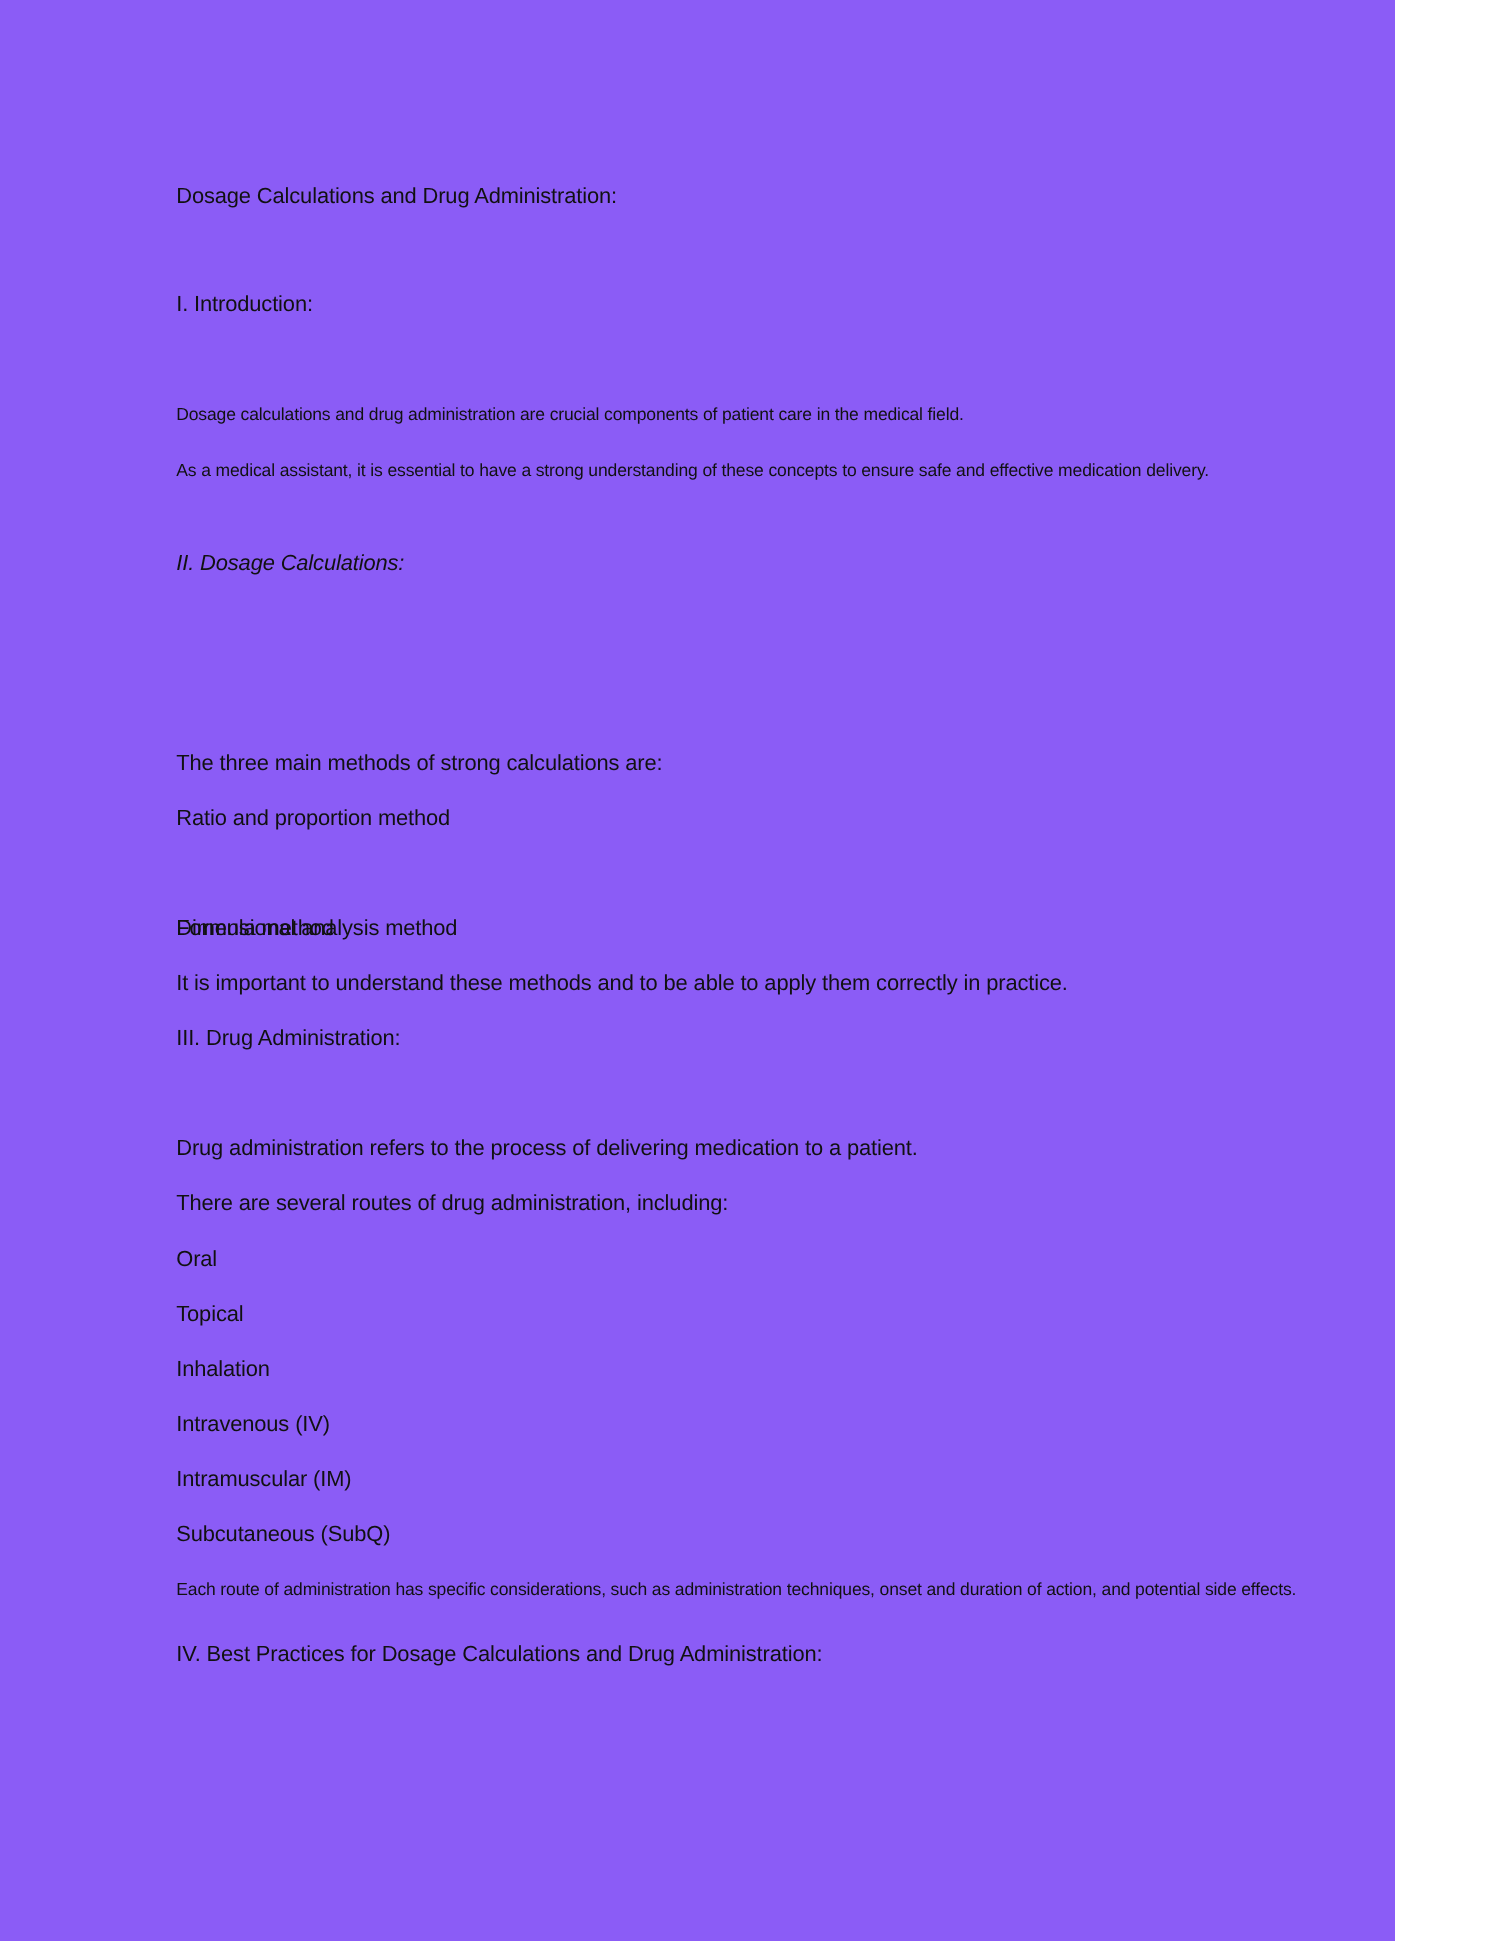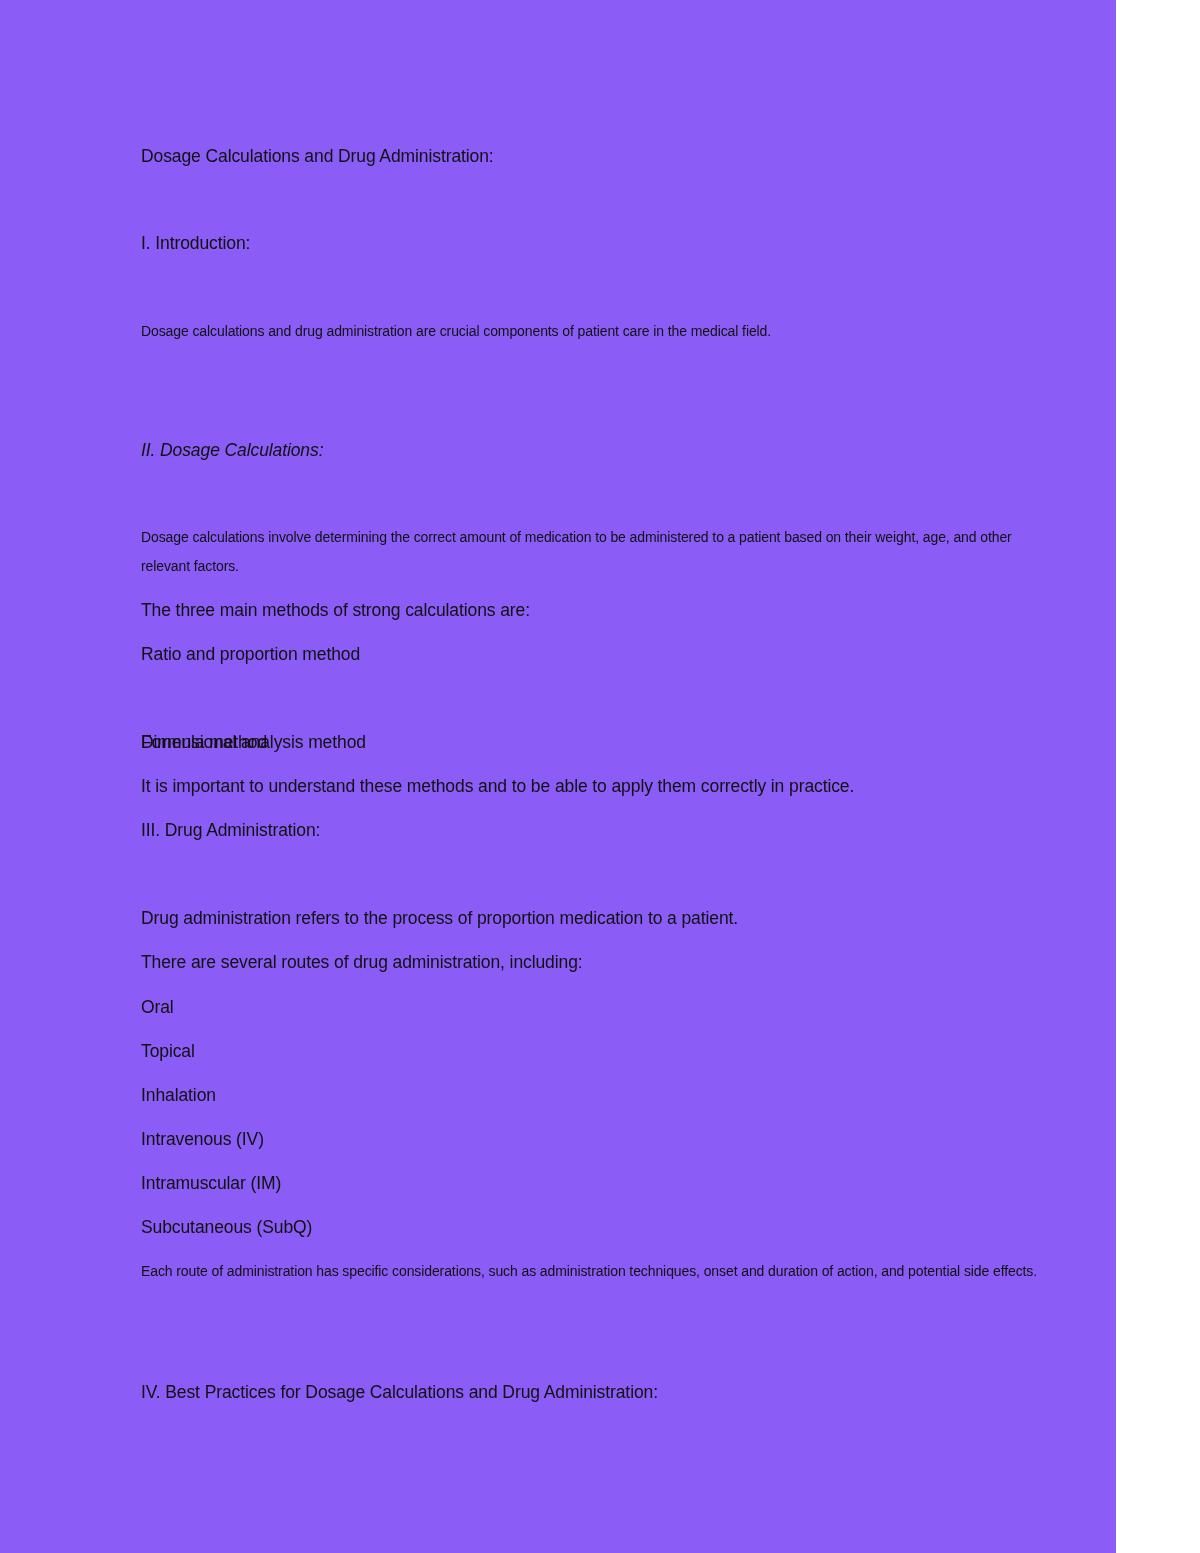--- a/index.html
+++ b/index.html
@@ -42,41 +42,41 @@
 </head>
 <body>
 
 <div class="page">
 
   <div class="line" style="top:142px;">Dosage Calculations and Drug Administration:</div>
 
   <div class="line" style="top:229px;">I. Introduction:</div>
 
   <div class="para" style="top:317px;">Dosage calculations and drug administration are crucial components of patient care in the medical field.</div>
+  <div class="para" style="top:362px; width:925px;">As a medical assistant, it is essential to have a strong understanding of these concepts to ensure safe and effective medication delivery.</div>
 
   <div class="line" style="top:436px;font-style:italic;">II. Dosage Calculations:</div>
 
-  <div class="para" style="top:523px; width:880px;">Dosage calculations involve determining the correct amount of medication to be administered to a patient based on their weight, age, and other relevant factors.</div>
   <div class="line" style="top:596px;">The three main methods of strong calculations are:</div>
 
   <div class="line" style="top:640px;">Ratio and proportion method</div>
   <div class="line" style="top:684px;margin-top:44px;">Formula method</div>
   <div class="line" style="top:728px;">Dimensional analysis method</div>
 
   <div class="line" style="top:772px;">It is important to understand these methods and to be able to apply them correctly in practice.</div>
 
   <div class="line" style="top:816px;">III. Drug Administration:</div>
 
-  <div class="line" style="top:904px;">Drug administration refers to the process of proportion medication to a patient.</div>
+  <div class="line" style="top:904px;">Drug administration refers to the process of delivering medication to a patient.</div>
   <div class="line" style="top:948px;">There are several routes of drug administration, including:</div>
 
   <div class="line" style="top:993px;">Oral</div>
   <div class="line" style="top:1037px;">Topical</div>
   <div class="line" style="top:1081px;">Inhalation</div>
   <div class="line" style="top:1125px;">Intravenous (IV)</div>
   <div class="line" style="top:1169px;">Intramuscular (IM)</div>
   <div class="line" style="top:1213px;">Subcutaneous (SubQ)</div>
 
   <div class="para" style="top:1257px; width:905px;">Each route of administration has specific considerations, such as administration techniques, onset and duration of action, and potential side effects.</div>
 
-  <div class="line" style="top:1378px;">IV. Best Practices for Dosage Calculations and Drug Administration:</div>
+  <div class="line" style="top:1309px;">IV. Best Practices for Dosage Calculations and Drug Administration:</div>
 
 </div>
 
 </body></html>

